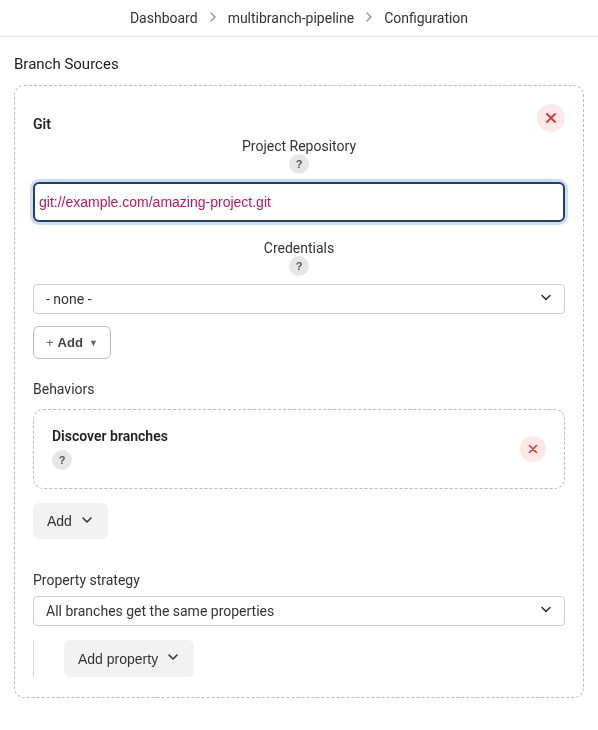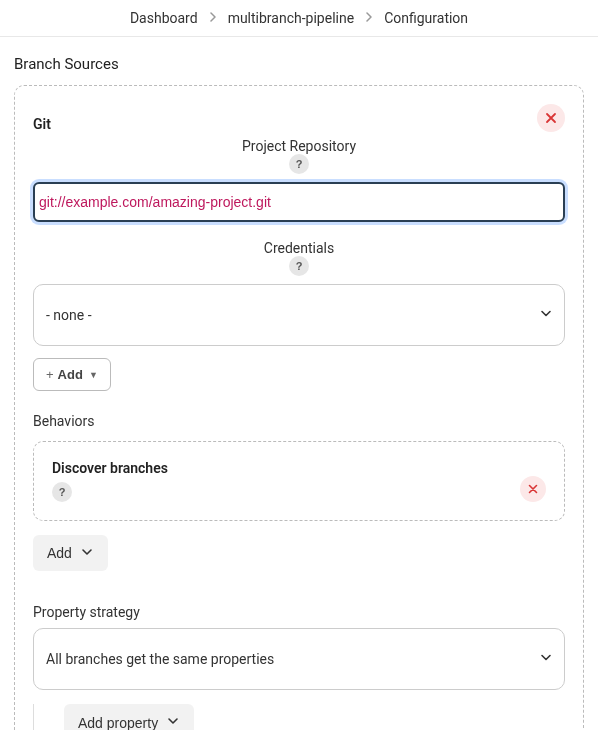--- a/index.html
+++ b/index.html
@@ -107,24 +107,24 @@
       padding: 10px 4px;
       font-size: 14px;
       border: 2px solid #2a3f54;
       border-radius: 6px;
       outline: none;
       box-shadow: 0 0 0 3px rgba(100, 160, 255, 0.35);
       color: #be185d;
     }
     .select-field {
       width: 100%;
-      padding: 22px 12px;
+      padding: 6px 12px;
       font-size: 14px;
       border: 1px solid #ccc;
-      border-radius: 10px;
+      border-radius: 4px;
       background: #fff;
       appearance: none;
       cursor: pointer;
       color: #333;
       position: relative;
     }
     .select-wrapper {
       position: relative;
       width: 100%;
     }
@@ -159,21 +159,21 @@
     }
     .inner-dashed {
       border: 1.5px dashed #bbb;
       border-radius: 10px;
       padding: 18px;
       position: relative;
     }
     .inner-header {
       display: flex;
       justify-content: space-between;
-      align-items: flex-end;
+      align-items: center;
     }
     .discover-title {
       font-weight: 600;
       font-size: 14px;
       color: #222;
     }
     .help-below {
       margin-top: 6px;
     }
     .grey-btn {

